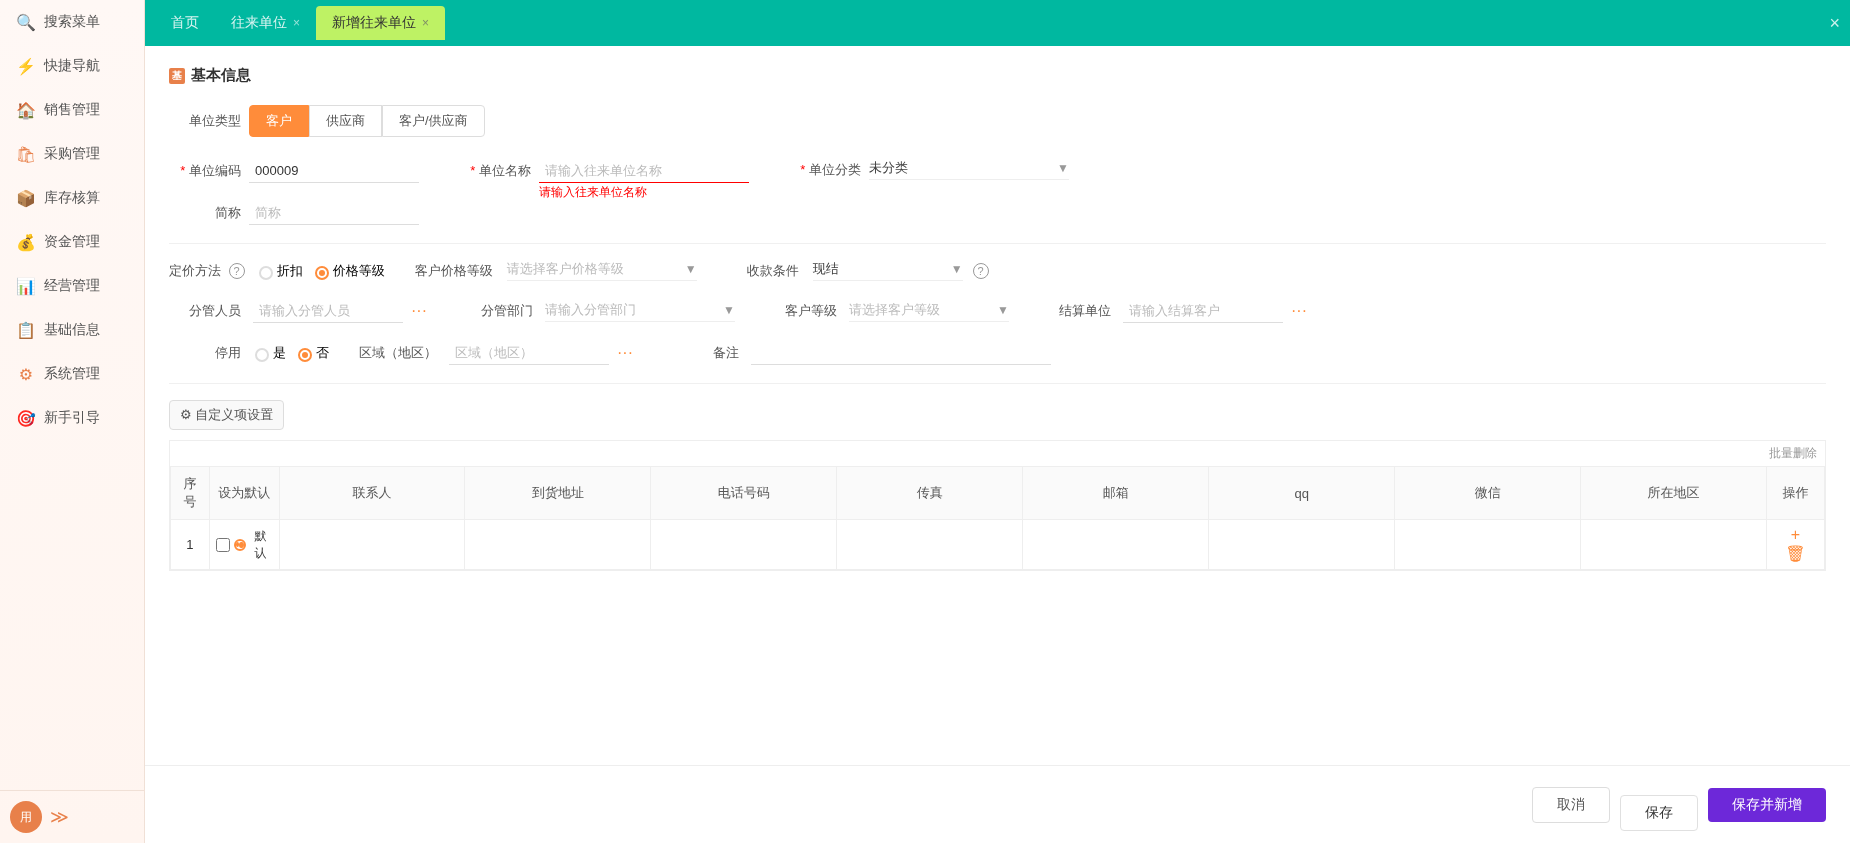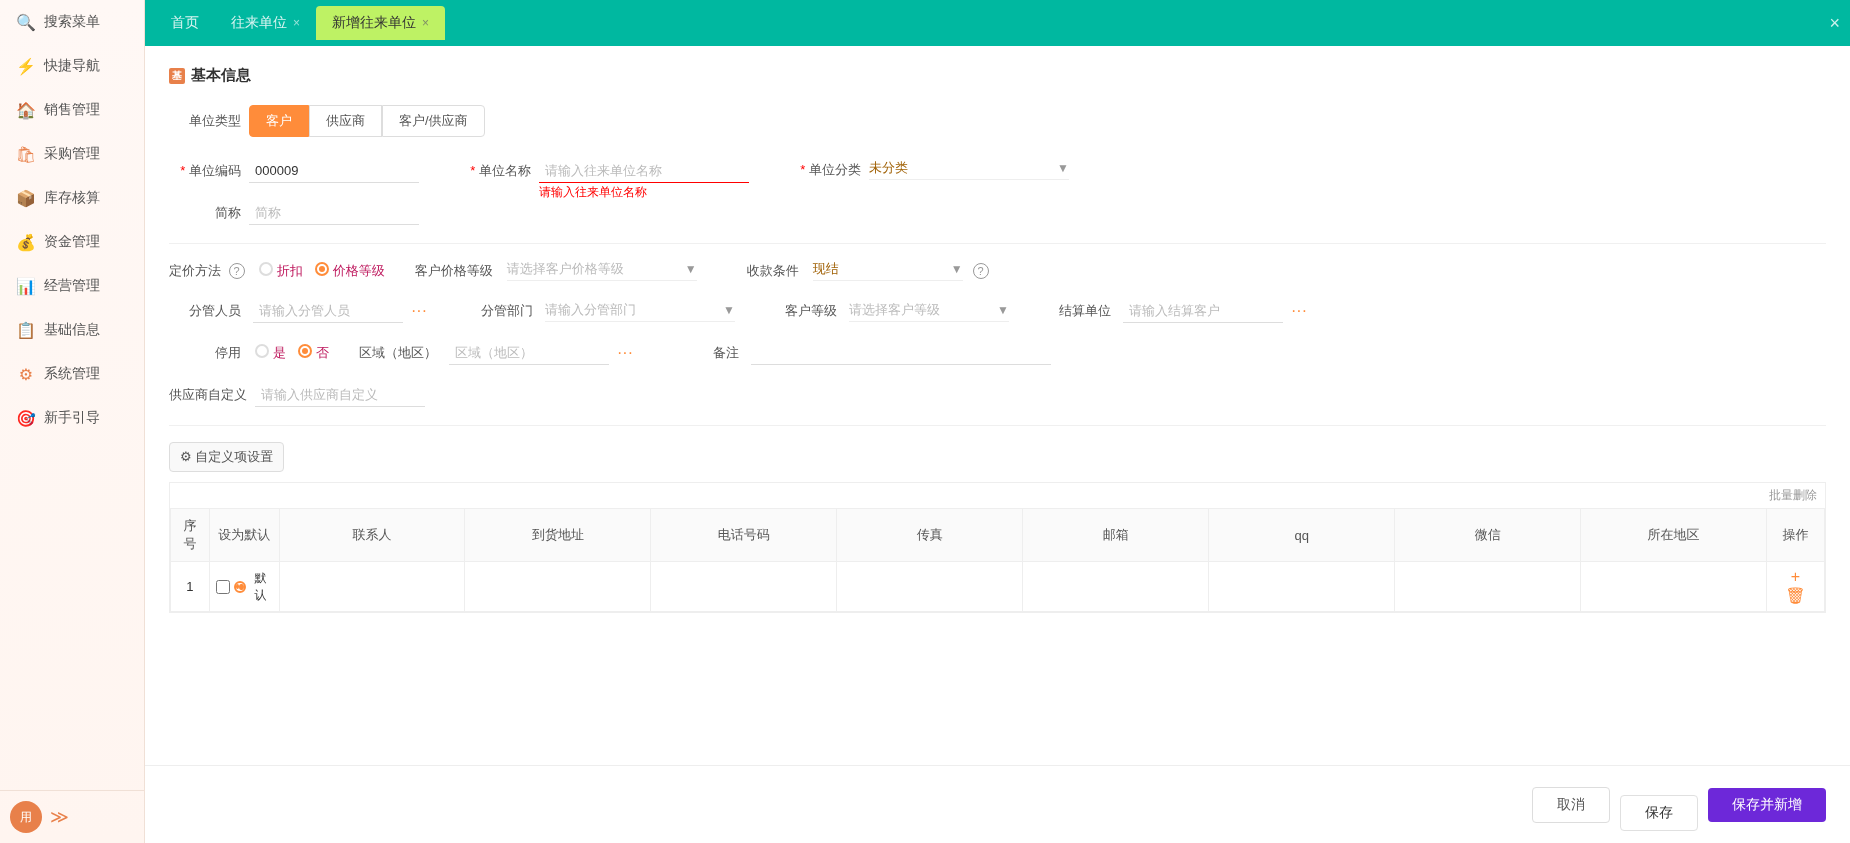--- a/index.html
+++ b/index.html
@@ -171,24 +171,24 @@
     .unit-btn:last-child { border-radius: 0 4px 4px 0; }
 
     
     .radio-group {
       display: flex;
       align-items: center;
       gap: 12px;
     }
     .radio-item {
       display: flex;
-      align-items: flex-start;
+      align-items: flex-end;
       gap: 4px;
       font-size: 13px;
-      color: #be185d;
+      color: #000000;
       cursor: pointer;
     }
     .radio-dot {
       width: 14px; height: 14px;
       border-radius: 50%;
       border: 2px solid #ddd;
       background: #fff;
       display: flex; align-items: center; justify-content: center;
     }
     .radio-dot.checked {
@@ -340,21 +340,21 @@
     .select-dropdown-row {
       display: flex;
       align-items: center;
       border-bottom: 1px solid #eee;
       padding-bottom: 2px;
       min-width: 160px;
     }
     .select-dropdown-row .select-text {
       flex: 1;
       font-size: 13px;
-      color: #a16207;
+      color: #404040;
     }
     .select-dropdown-row .select-placeholder {
       flex: 1;
       font-size: 13px;
       color: #bbb;
     }
   </style>
 </head>
 <body>
 
@@ -567,24 +567,20 @@
         <input class="form-input" style="width: 160px;" type="text" placeholder="区域（地区）">
         <span class="more-dots">···</span>
       </div>
 
       <div style="display:flex;align-items:center;gap:4px;">
         <div class="form-label">备注</div>
         <input class="form-input" style="width: 300px;" type="text" placeholder="">
       </div>
     </div>
 
-    <div class="form-row" style="margin-bottom:18px;">
-      <div class="form-label">供应商自定义</div>
-      <input class="form-input" style="width: 170px;" type="text" placeholder="请输入供应商自定义">
-    </div>
 
     <div class="divider-line"></div>
 
     <div style="">
       <button class="custom-settings-btn">⚙ 自定义项设置</button>
     </div>
 
     <div class="table-container">
       <div class="table-top-bar">
         <span style="cursor:pointer;color:#999;font-size:12px;">批量删除</span>

